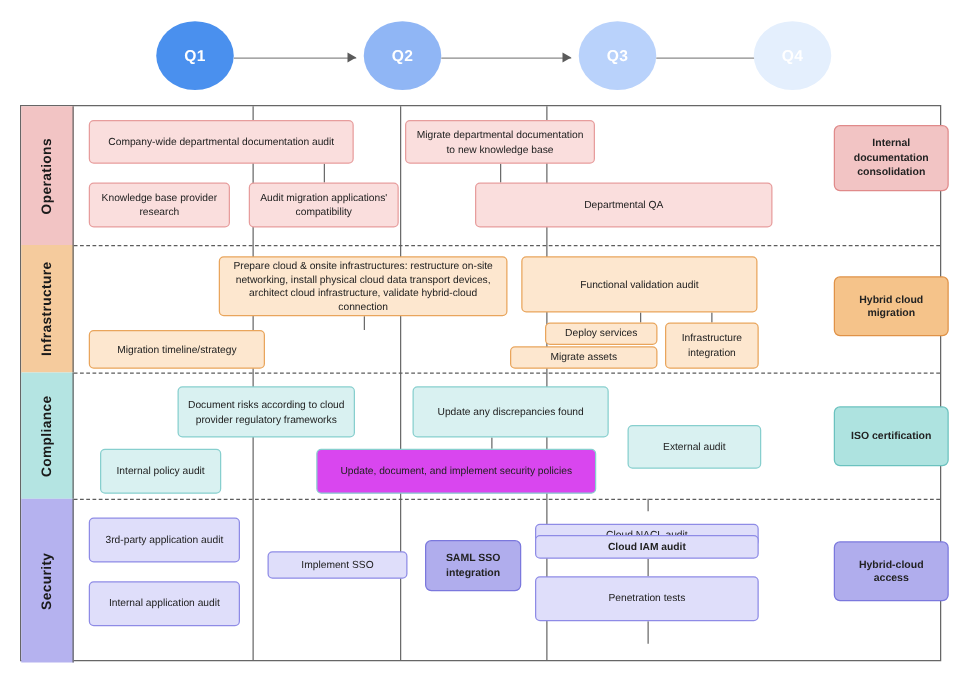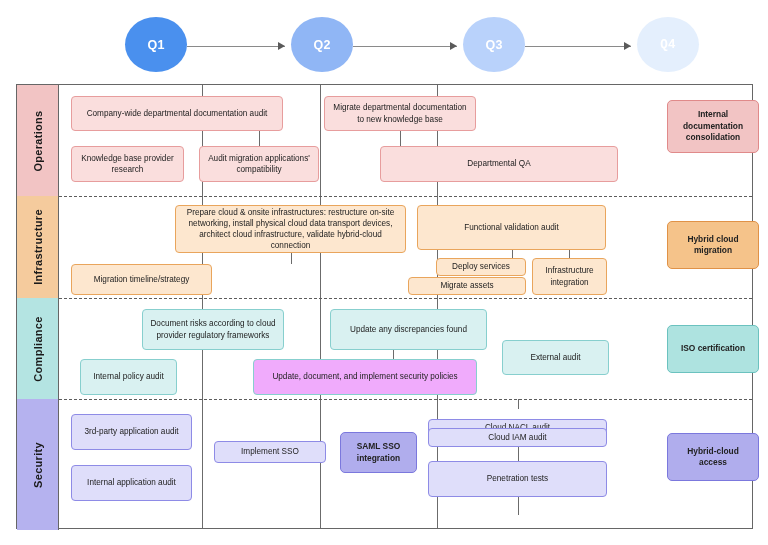--- a/index.html
+++ b/index.html
@@ -69,21 +69,21 @@
 <div id="timeline">
     <div class="tl-line" style="left: 187px; width: 98px;"></div>
     <div class="tl-arrow" style="left: 278px;"></div>
     <div class="tl-line" style="left: 353px; width: 104px;"></div>
     <div class="tl-arrow" style="left: 450px;"></div>
     <div class="tl-line" style="left: 525px; width: 106px;"></div>
     <div class="tl-arrow" style="left: 624px;"></div>
     <div class="tl-node" style="left: 125px; top: 17px; width: 62px; height: 55px; background: rgb(74, 144, 238); color: rgb(255, 255, 255);">Q1</div>
     <div class="tl-node" style="left: 291px; top: 17px; width: 62px; height: 55px; background: rgb(144, 182, 245); color: rgb(255, 255, 255);">Q2</div>
     <div class="tl-node" style="left: 463px; top: 17px; width: 62px; height: 55px; background: rgb(185, 210, 251); color: rgb(255, 255, 255);">Q3</div>
-    <div class="tl-node" style="left: 637px; top: 17px; width: 62px; height: 55px; background: rgb(228, 239, 253); color: rgb(255, 255, 255); font-family: Liberation Mono, monospace;">Q4</div>
+    <div class="tl-node" style="left: 603px; top: 17px; width: 62px; height: 55px; background: rgb(228, 239, 253); color: rgb(255, 255, 255);">Q4</div>
   </div>
 
 <div id="frame">
     <div class="col-div" style="left: 185px;"></div>
     <div class="col-div" style="left: 303px;"></div>
     <div class="col-div" style="left: 420px;"></div>
     <div class="lane" style="top: 0px; height: 111px;">
       <div class="lane-label" style="background: rgb(242, 196, 196);">
         <span>Operations</span>
       </div>
@@ -117,38 +117,38 @@
     </div>
     <div class="lane" style="top: 213px; height: 101px;">
       <div class="lane-label" style="background: rgb(180, 228, 226);">
         <span>Compliance</span>
       </div>
       <div class="lane-body">
         <div class="conn" style="left: 334px; top: 52px; height: 9px;"></div>
         <div class="box" style="left: 83px; top: 11px; width: 142px; height: 41px; background: rgb(217, 241, 241); border-color: rgb(135, 207, 206);">Document risks according to cloud provider regulatory frameworks</div>
         <div class="box" style="left: 255px; top: 11px; width: 157px; height: 41px; background: rgb(217, 241, 241); border-color: rgb(135, 207, 206); margin-left: 16px;">Update any discrepancies found</div>
         <div class="box" style="left: 21px; top: 61px; width: 97px; height: 36px; background: rgb(217, 241, 241); border-color: rgb(135, 207, 206);">Internal policy audit</div>
-        <div class="box" style="left: 194px; top: 61px; width: 224px; height: 36px; background: #f0abfc; border-color: rgb(135, 207, 206);">Update, document, and implement security policies</div>
+        <div class="box" style="left: 194px; top: 61px; width: 224px; height: 36px; background: #d946ef; border-color: rgb(135, 207, 206);">Update, document, and implement security policies</div>
         <div class="box" style="left: 443px; top: 42px; width: 107px; height: 35px; background: rgb(217, 241, 241); border-color: rgb(135, 207, 206);">External audit</div>
         <div class="box milestone" style="left: 608px; top: 27px; width: 92px; height: 48px; background: rgb(174, 227, 224); border-color: rgb(107, 194, 191);">ISO certification</div>
       </div>
     </div>
     <div class="lane" style="top: 314px; height: 131px;">
       <div class="lane-label" style="background: rgb(181, 178, 239);">
         <span>Security</span>
       </div>
       <div class="lane-body">
         <div class="conn" style="left: 459px; top: 0px; height: 10px;"></div>
         <div class="conn" style="left: 459px; top: 48px; height: 14px;"></div>
         <div class="conn" style="left: 459px; top: 98px; height: 18px;"></div>
         <div class="box" style="left: 12px; top: 15px; width: 121px; height: 36px; background: rgb(223, 222, 250); border-color: rgb(142, 139, 230);">3rd-party application audit</div>
         <div class="box" style="left: 12px; top: 66px; width: 121px; height: 36px; background: rgb(223, 222, 250); border-color: rgb(142, 139, 230);">Internal application audit</div>
         <div class="box" style="left: 155px; top: 42px; width: 112px; height: 22px; background: rgb(223, 222, 250); border-color: rgb(142, 139, 230);">Implement SSO</div>
         <div class="box" style="left: 369px; top: 20px; width: 179px; height: 18px; background: rgb(223, 222, 250); border-color: rgb(142, 139, 230);">Cloud NACL audit</div>
-        <div class="box" style="left: 369px; top: 29px; width: 179px; height: 19px; background: rgb(223, 222, 250); border-color: rgb(142, 139, 230);">Cloud IAM audit</div>
+        <div class="box" style="left: 369px; top: 29px; width: 179px; height: 19px; background: rgb(223, 222, 250); border-color: rgb(142, 139, 230); font-weight: bold;">Cloud IAM audit</div>
         <div class="box" style="left: 369px; top: 62px; width: 179px; height: 36px; background: rgb(223, 222, 250); border-color: rgb(142, 139, 230);">Penetration tests</div>
         <div class="box milestone" style="left: 281px; top: 33px; width: 77px; height: 41px; background: rgb(176, 173, 237); border-color: rgb(123, 120, 221);">SAML SSO integration</div>
         <div class="box milestone" style="left: 608px; top: 34px; width: 92px; height: 48px; background: rgb(176, 173, 237); border-color: rgb(123, 120, 221);">Hybrid-cloud access</div>
       </div>
     </div>
     <div class="lane-sep" style="top: 111px;"></div>
     <div class="lane-sep" style="top: 213px;"></div>
     <div class="lane-sep" style="top: 314px;"></div>
   </div>
 

